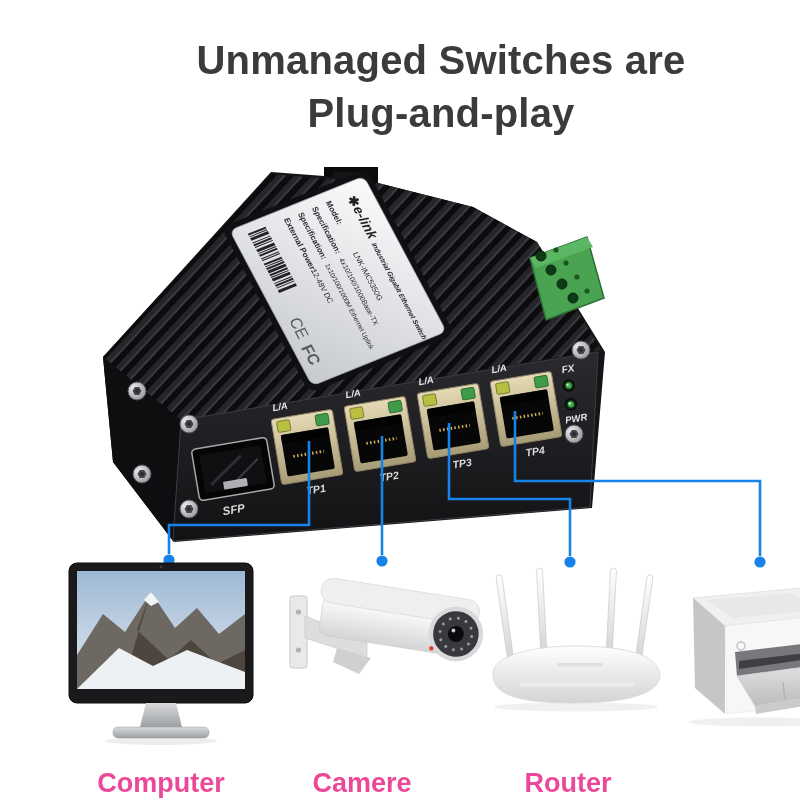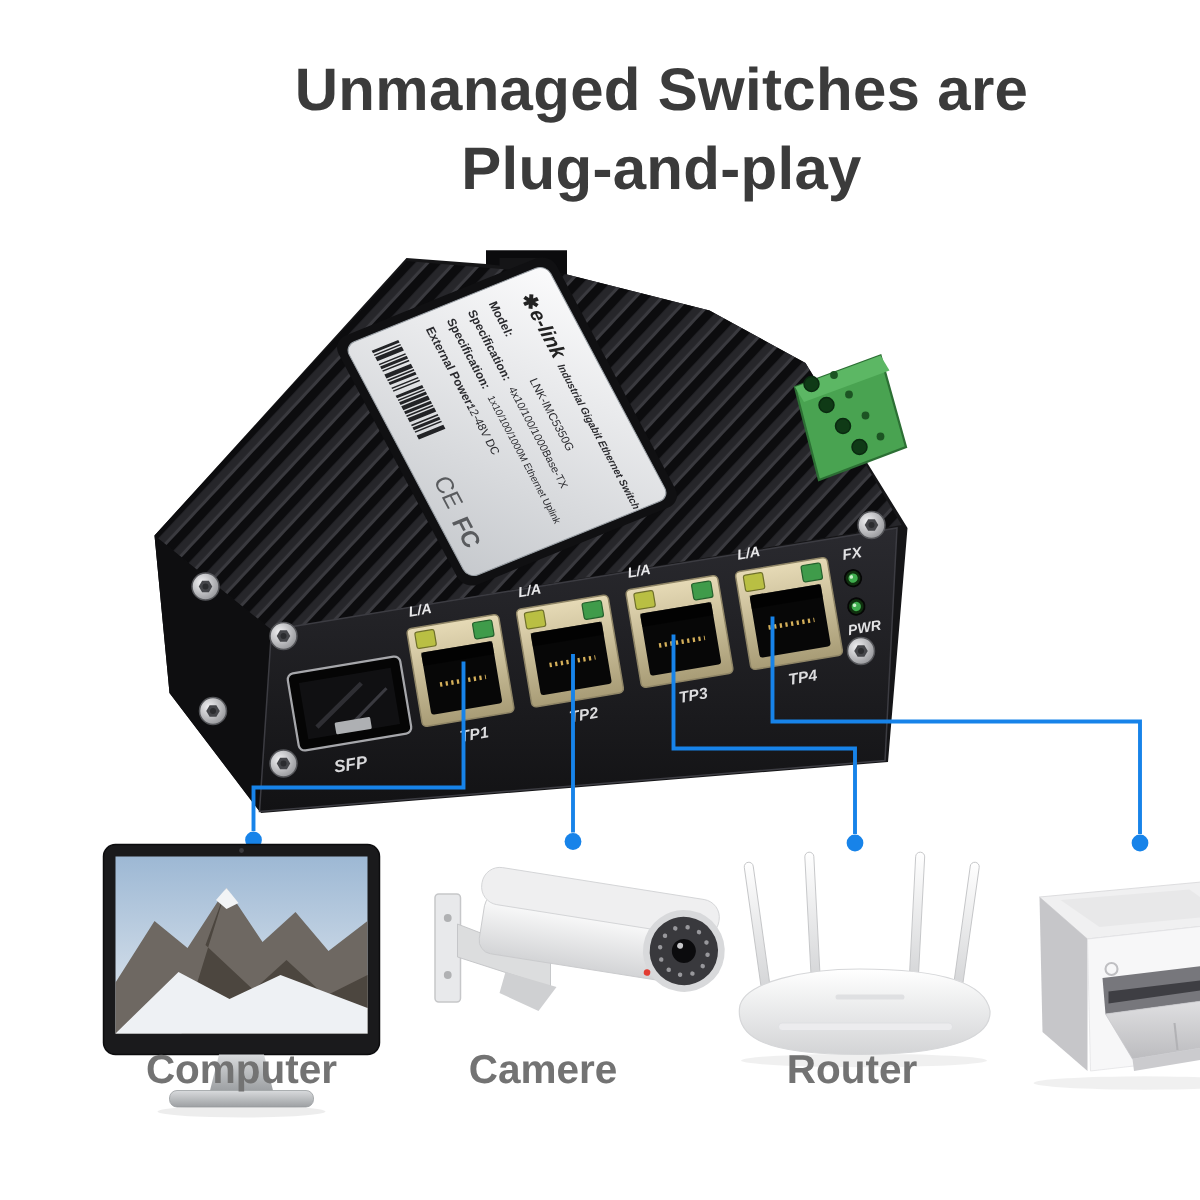--- a/index.html
+++ b/index.html
@@ -2,22 +2,22 @@
 <html><head>
 <meta charset="utf-8">
 <style>
   * { margin:0; padding:0; box-sizing:border-box; }
   html,body { width:800px; height:800px; background:#ffffff; overflow:hidden;
               font-family:"Liberation Sans", sans-serif; }
   #page { position:relative; width:800px; height:800px; background:#fff;margin-left:41px; }
   .title { position:absolute; top:34px; left:0; width:800px; text-align:center;
            font-size:40px; font-weight:700; color:#3b3b3b; line-height:53px; letter-spacing:.2px; }
   .stage { position:absolute; left:0; top:0; width:800px; height:800px; }
-  .dev-label { position:absolute; top:698px; transform:translateX(-50%);
-               font-size:27px; font-weight:700; color:#737373; white-space:nowrap; }
+  .dev-label { position:absolute; top:768px; transform:translateX(-50%);
+               font-size:27px; font-weight:700; color:#ec4899; white-space:nowrap; }
   svg text { font-family:"Liberation Sans", sans-serif; }
 </style>
 </head>
 <body>
 
 <div id="page">
 
   <div class="title">
     <div>Unmanaged Switches are</div>
     <div>Plug-and-play</div>

